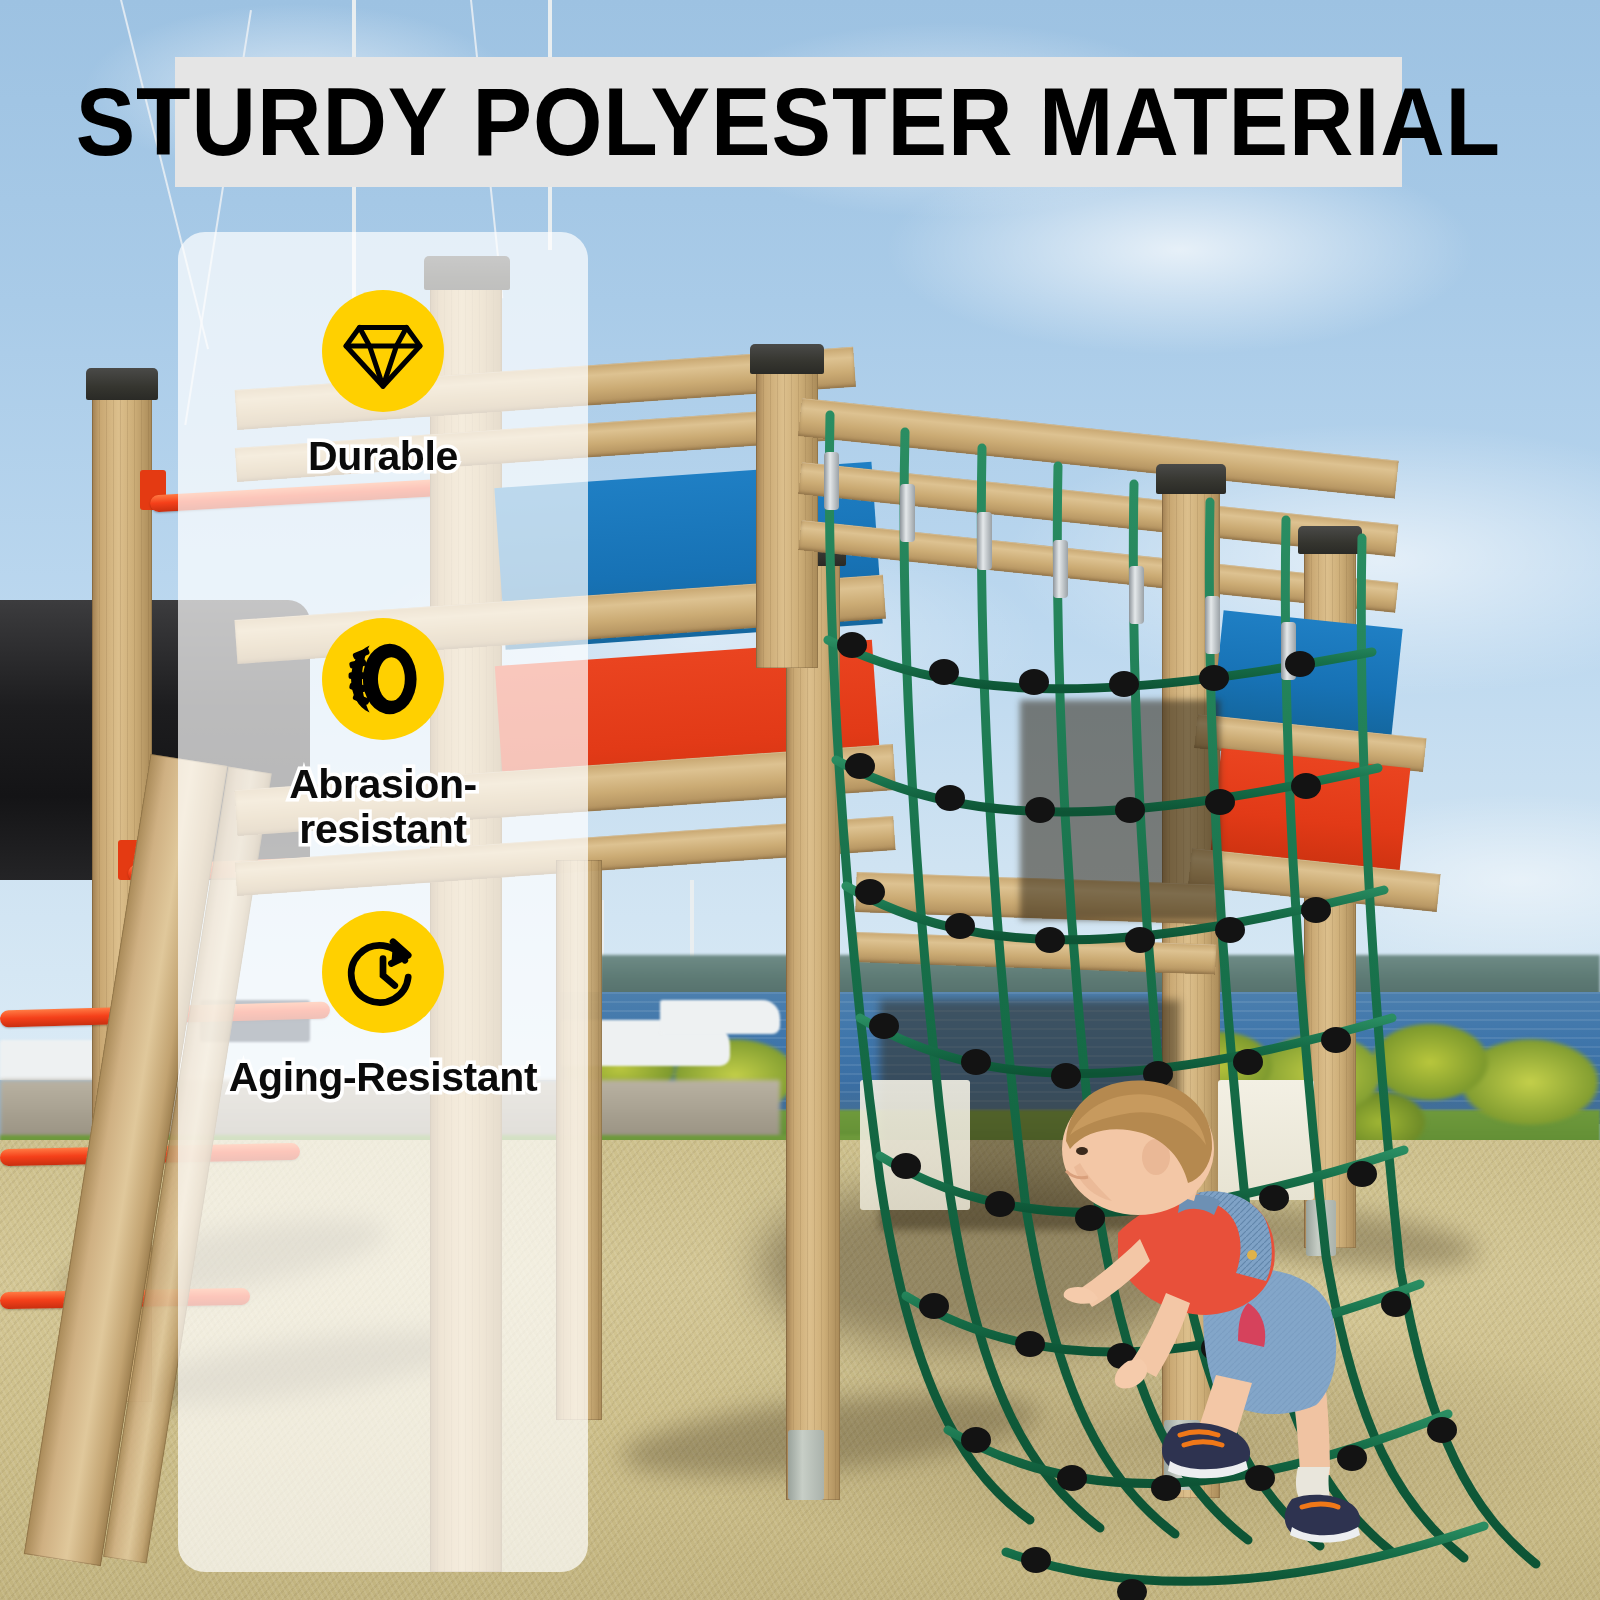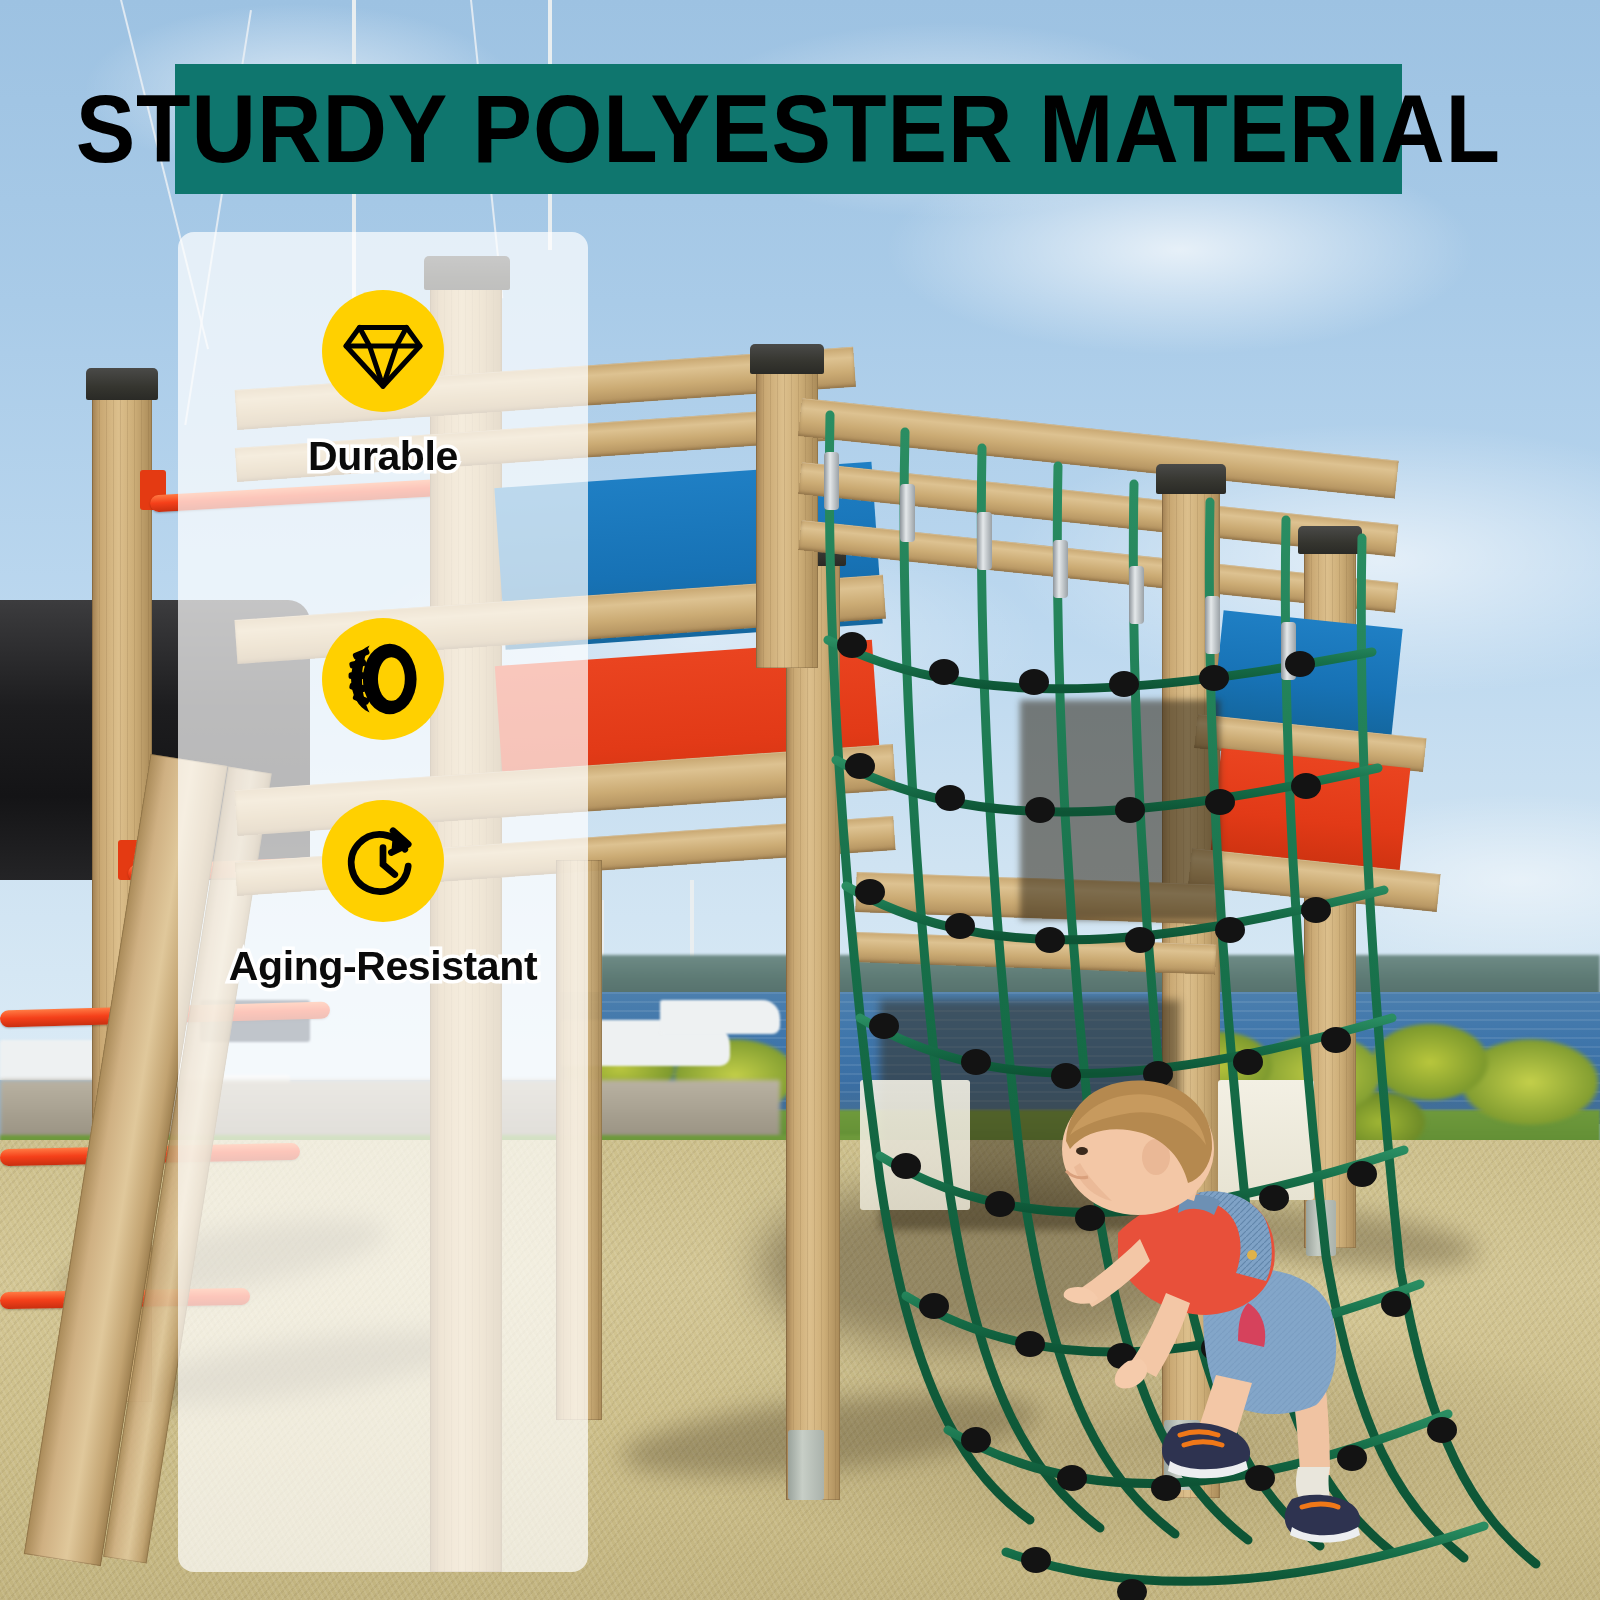--- a/index.html
+++ b/index.html
@@ -126,35 +126,35 @@
   .wire{position:absolute;background:rgba(235,240,244,.85);transform-origin:top left;filter:blur(.3px);}
 
   
   .net{position:absolute;left:0;top:0;width:1600px;height:1600px;pointer-events:none;}
 
   
   .kid{position:absolute;left:1030px;top:1075px;width:400px;height:470px;}
 
   
   .banner{
-    position:absolute;left:175px;top:64px;width:1227px;height:130px;
-    background:#0f766e;display:flex;align-items:center;justify-content:center;
+    position:absolute;left:175px;top:57px;width:1227px;height:130px;
+    background:#e5e5e5;display:flex;align-items:center;justify-content:center;
   }
   .banner h1{
     margin:0;color:#000;white-space:nowrap;
     font-family:"Liberation Sans Narrow","Liberation Sans","DejaVu Sans Condensed",sans-serif;
     font-weight:700;font-size:96px;letter-spacing:1px;
     transform:scaleX(.93);transform-origin:center;
   }
 
   
   .feature-panel{
     position:absolute;left:178px;top:232px;width:410px;height:1340px;
     background:rgba(255,255,255,.70);
-    border-radius:16px;
+    border-radius:27px;
     display:flex;flex-direction:column;align-items:center;
     padding-top:58px;box-sizing:border-box;
   }
   .feature{
     width:100%;display:flex;flex-direction:column;align-items:center;
   }
   .fi-circle{
     width:122px;height:122px;border-radius:50%;background:#FFD000;
     display:flex;align-items:center;justify-content:center;flex:none;
   }
@@ -475,20 +475,24 @@
               <rect x="9" y="42" width="20" height="8" rx="3"></rect>
               <rect x="10" y="56" width="20" height="8" rx="3" transform="rotate(12 20 60)"></rect>
               <rect x="14" y="70" width="20" height="8" rx="3" transform="rotate(22 24 74)"></rect>
             </g>
 
             <ellipse cx="58" cy="50" rx="32" ry="42"></ellipse>
             <ellipse cx="60" cy="50" rx="16" ry="26" fill="#FFD000"></ellipse>
           </g>
         </svg>
       </div>
+      <div class="fi-label">
+        <span>Abrasion-</span><br>
+        <span>resistant</span>
+      </div>
     </div>
 
     <div class="sp3"></div>
 
     <div class="feature">
       <div class="fi-circle">
         <svg width="84" height="84" viewBox="0 0 100 100" aria-hidden="true">
           <g fill="none" stroke="#000" stroke-width="8" stroke-linecap="round">
             <path d="M76,36 A34,34 0 1 0 80,56"></path>
             <path d="M62,14 L80,30 L60,40" fill="#000" stroke-linejoin="round"></path>

